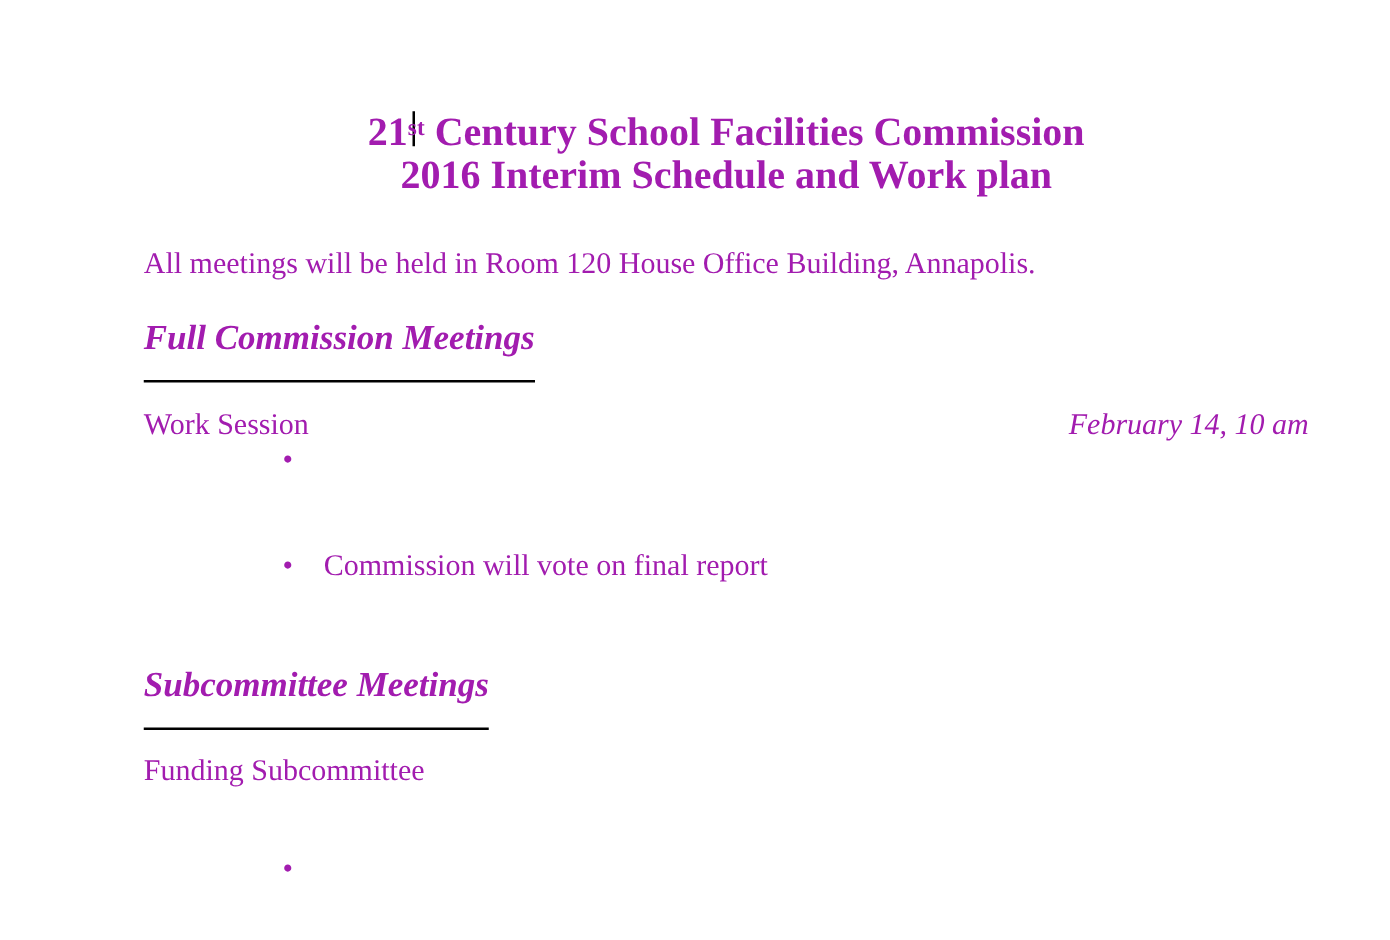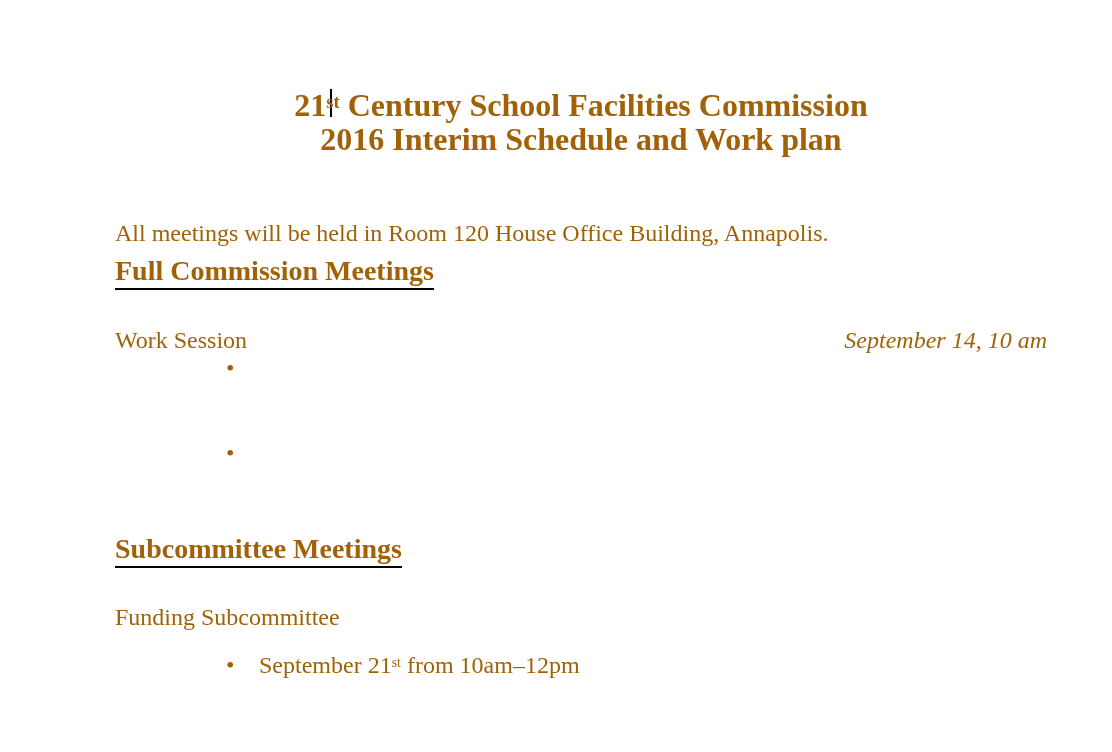--- a/index.html
+++ b/index.html
@@ -5,21 +5,21 @@
   html, body {
     margin: 0;
     padding: 0;
     background: #ffffff;
   }
   .doc {
     position: relative;
     width: 1112px;
     height: 752px;
     background: #ffffff;
-    color: #a16207;
+    color: #a21caf;
     font-family: "Liberation Serif", "DejaVu Serif", serif;
     font-size: 24px;
     line-height: 30px;
     overflow: hidden;
   }
   .blk {
     position: absolute;
     left: 115px;
     width: 932px;
   }
@@ -36,30 +36,31 @@
     line-height: 0;
   }
   .caret {
     position: absolute;
     left: 330px;
     top: 89px;
     width: 2px;
     height: 28px;
     background: #000000;
   }
-  .intro { top: 218px; }
+  .intro { top: 196px; }
   .heading {
     font-weight: bold;
     font-size: 28px;
     line-height: 34px;
   }
   .heading .u {
     display: inline-block;
     border-bottom: 2.5px solid #000000;
-    padding-bottom: 0;
+    padding-bottom: 16px;
+    font-style: italic;
   }
   .h1 { top: 254px; }
   .h2 { top: 532px; }
   .meeting-row {
     display: flex;
     justify-content: space-between;
     align-items: baseline;
   }
   .row1 { top: 325px; font-family: Liberation Serif, serif; }
   .row2 { top: 408px; }
@@ -92,36 +93,36 @@
   </div>
 
   <div class="blk intro">All meetings will be held in Room 120 House Office Building, Annapolis.</div>
 
   <div class="blk heading h1">
     <span class="u">Full Commission Meetings</span>
   </div>
 
   <div class="blk meeting-row row1">
     <span class="meeting-name">Work Session</span>
-    <span class="meeting-date">September 14, 10 am</span>
+    <span class="meeting-date">February 14, 10 am</span>
   </div>
 
   <div class="blk bullet-line b1">
     <span class="bullet-mark">•</span>
   </div>
 
 
   <div class="blk bullet-line b2">
     <span class="bullet-mark">•</span>
+    <span>Commission will vote on final report</span>
   </div>
 
   <div class="blk heading h2">
     <span class="u">Subcommittee Meetings</span>
   </div>
 
   <div class="blk group">Funding Subcommittee</div>
 
   <div class="blk bullet-line b3">
     <span class="bullet-mark">•</span>
-    <span><span>September 21</span><sup class="sup">st</sup><span> from 10am–12pm</span></span>
   </div>
 
 </div>
 
 </body></html>

